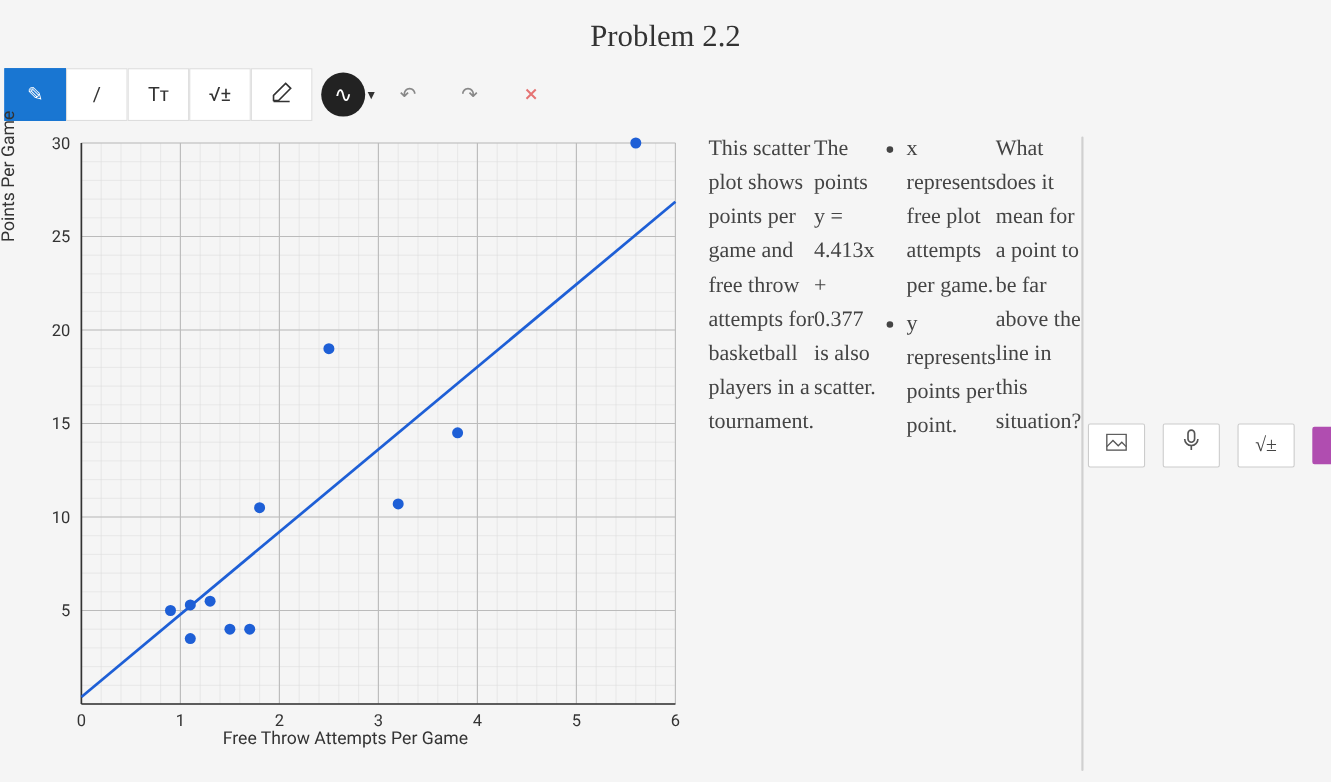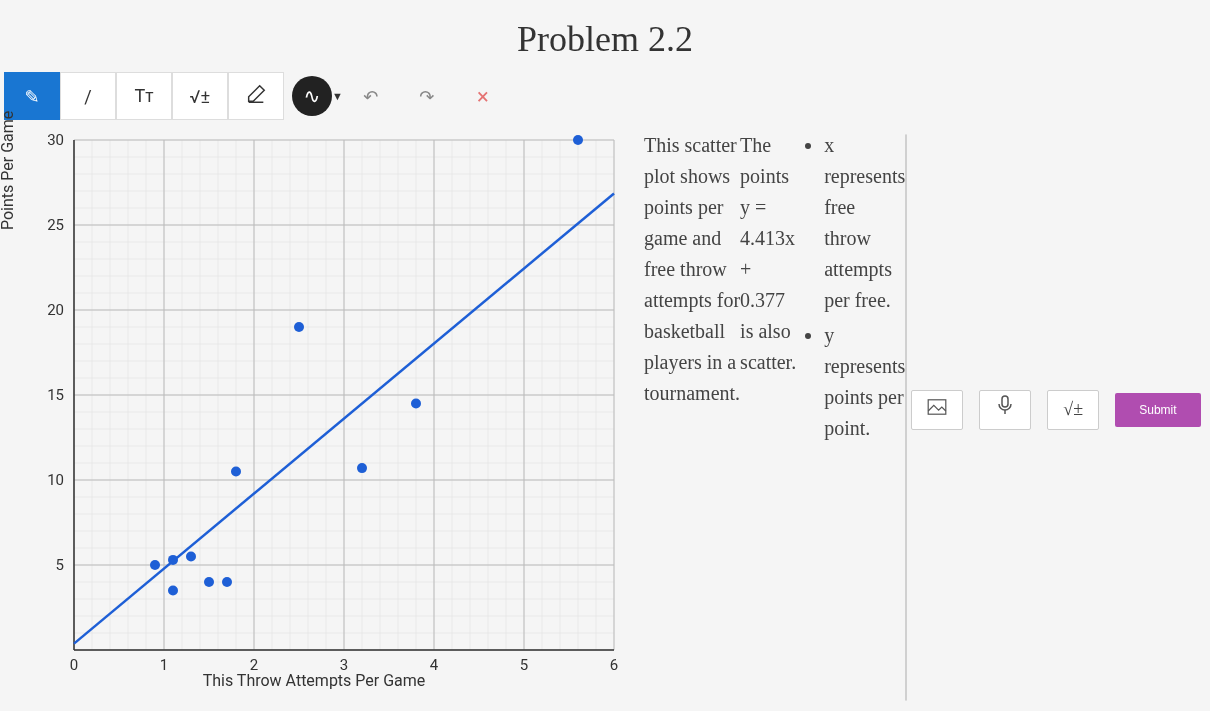--- a/index.html
+++ b/index.html
@@ -12,21 +12,21 @@
     overflow: hidden;
   }
   .page {
     width: 100%;
     height: 100%;
     display: flex;
     flex-direction: column;
   }
   .title {
     text-align: center;
-    font-size: 36px;
+    font-size: 28px;
     font-weight: 400;
     color: #333;
     padding: 18px 0 12px 0;
     font-family: Georgia, serif;
   }
   .toolbar {
     display: flex;
     align-items: center;
     gap: 0;
     padding: 0 0 10px 0;
@@ -300,32 +300,33 @@
           <circle cx="169" cy="460.5" r="5" fill="#1e5fd6"></circle>
           <circle cx="187" cy="426.5" r="5" fill="#1e5fd6"></circle>
           <circle cx="205" cy="452" r="5" fill="#1e5fd6"></circle>
           <circle cx="223" cy="452" r="5" fill="#1e5fd6"></circle>
           <circle cx="232" cy="341.5" r="5" fill="#1e5fd6"></circle>
           <circle cx="295" cy="197" r="5" fill="#1e5fd6"></circle>
           <circle cx="358" cy="338.1" r="5" fill="#1e5fd6"></circle>
           <circle cx="412" cy="273.5" r="5" fill="#1e5fd6"></circle>
           <circle cx="574" cy="10" r="5" fill="#1e5fd6"></circle>
         </svg>
-      <div class="xlabel">This Throw Attempts Per Game</div>
+      <div class="xlabel">Free Throw Attempts Per Game</div>
     </div>
 
     <div class="right-panel">
       <div class="para">This scatter plot shows points per game and free throw attempts for basketball players in a tournament.</div>
       <div class="para">
         <span>The points </span><span class="italic">y = 4.413x + 0.377</span><span> is also scatter.</span>
       </div>
       <ul class="bullets">
-        <li><span class="italic">x</span><span> represents free throw attempts per free.</span></li>
+        <li><span class="italic">x</span><span> represents free plot attempts per game.</span></li>
         <li><span class="italic">y</span><span> represents points per point.</span></li>
       </ul>
+      <div class="para">What does it mean for a point to be far above the line in this situation?</div>
       <div class="answer-box"></div>
       <div class="answer-toolbar">
         <div class="ans-btn">
           <span>
             <svg width="20" height="16" viewBox="0 0 24 20">
                 <rect x="1" y="1" width="22" height="18" fill="none" stroke="#555" stroke-width="1.5"></rect>
                 <polyline points="1,15 8,8 14,14 18,10 23,15" fill="none" stroke="#555" stroke-width="1.5"></polyline>
               </svg>
           </span>
         </div>

